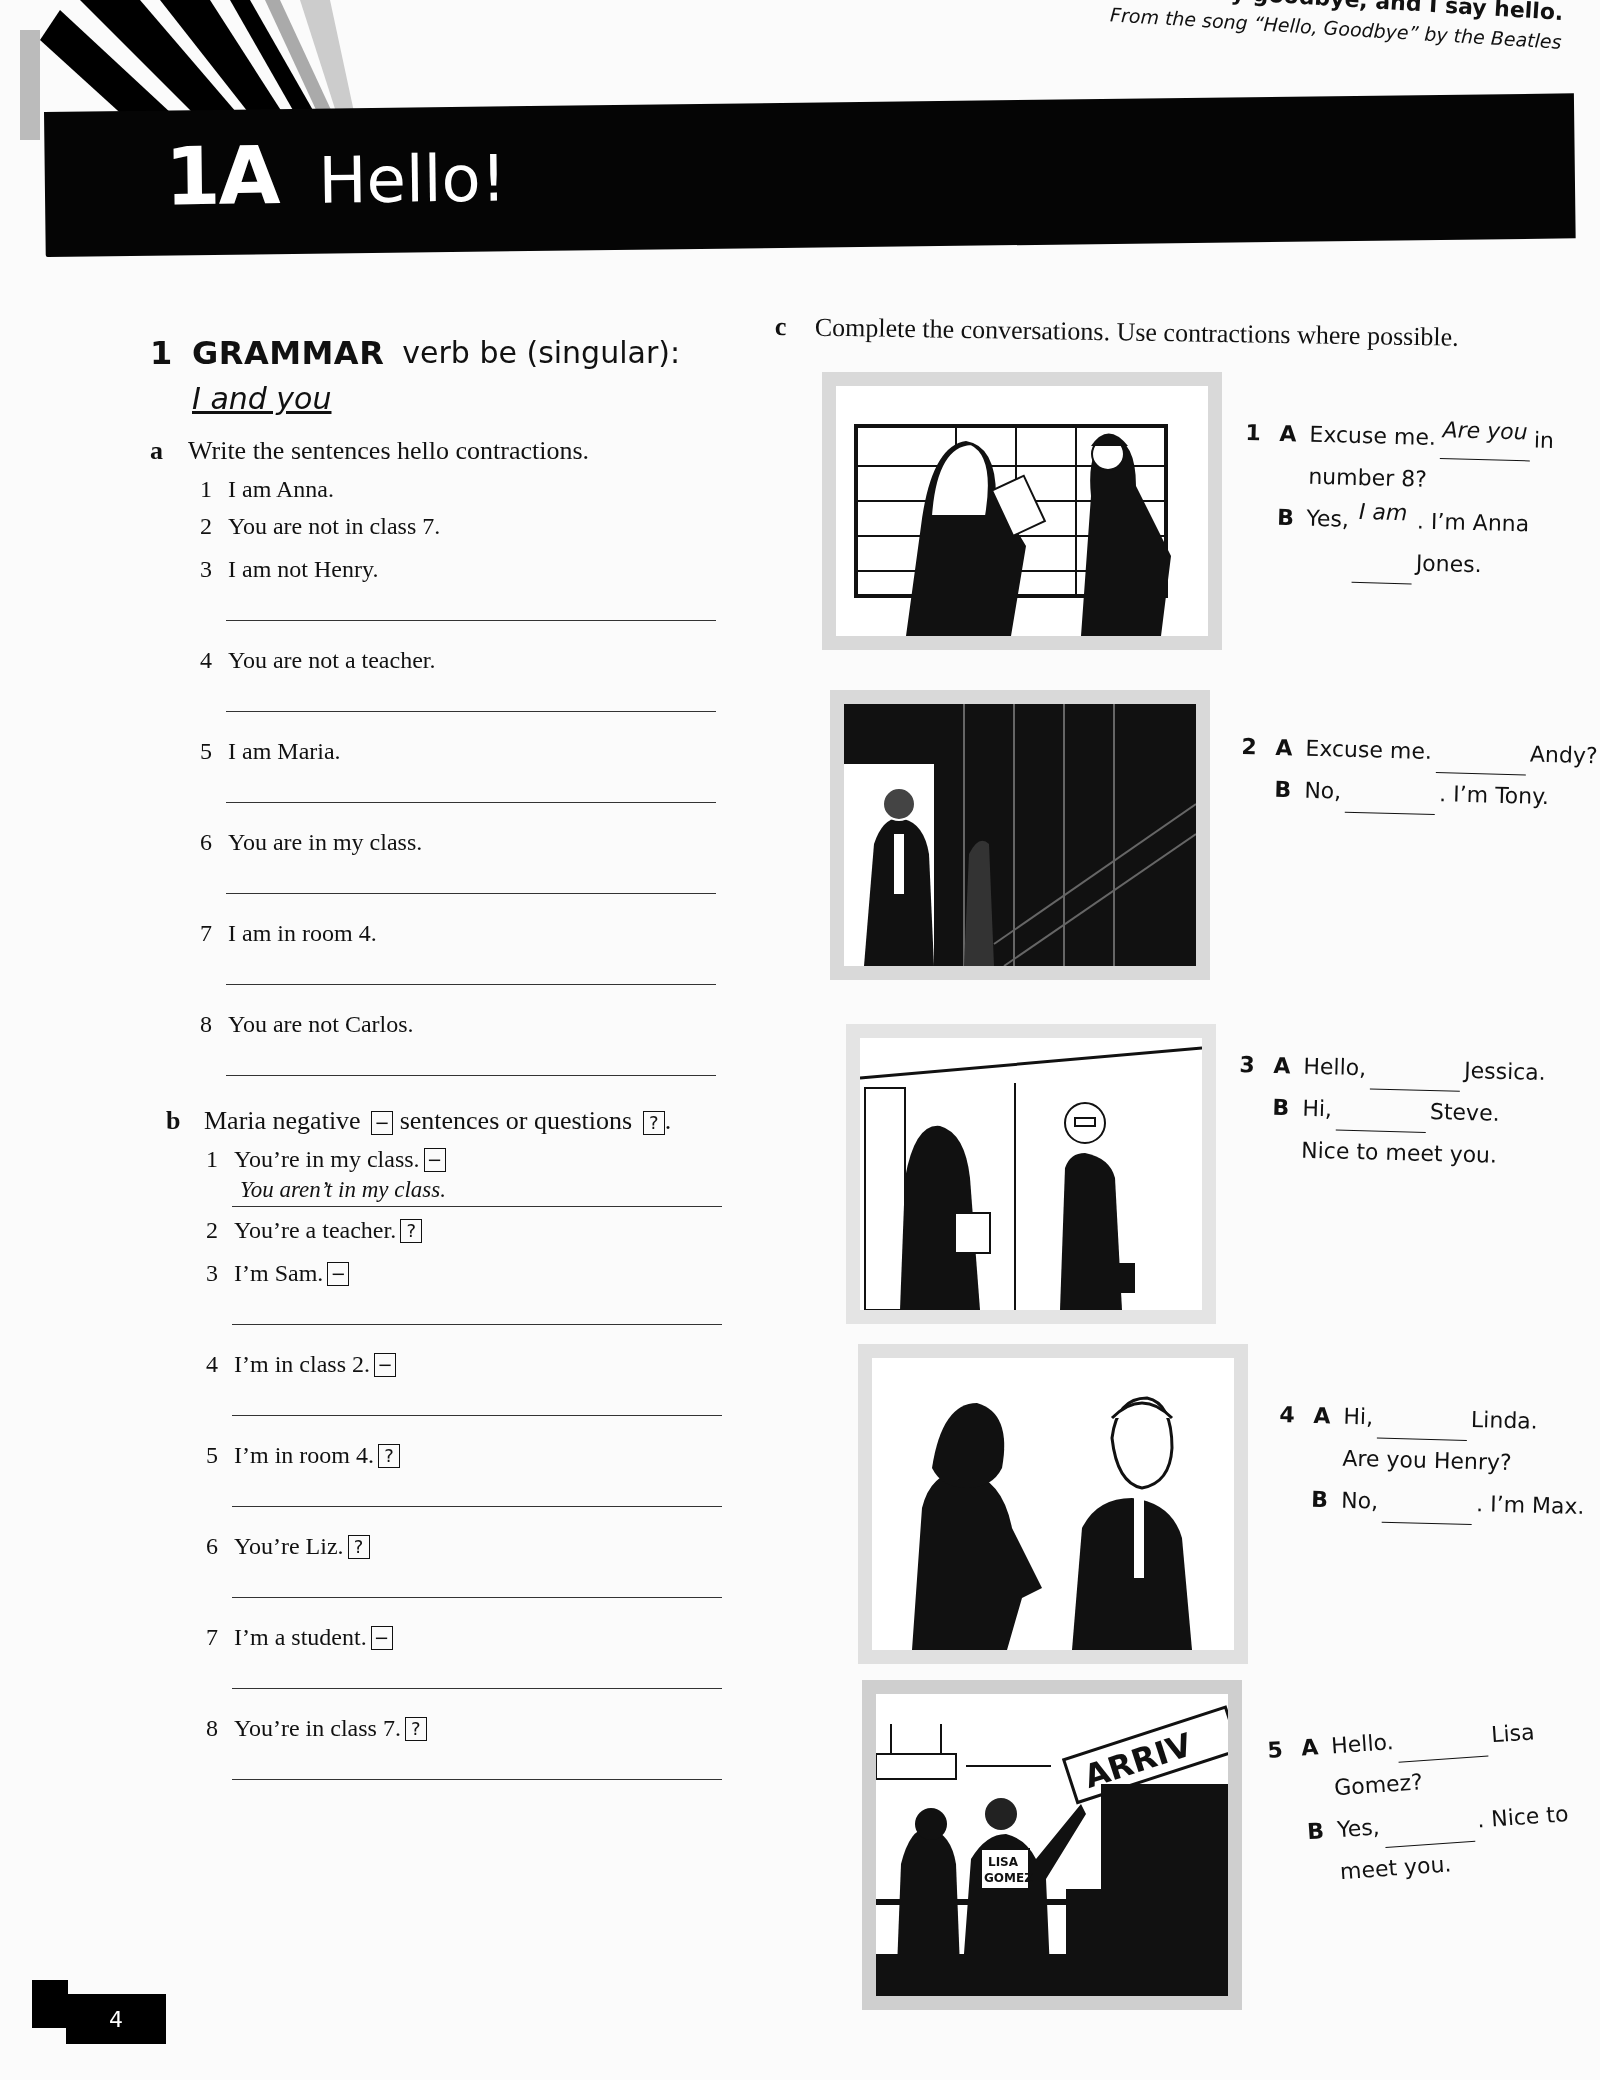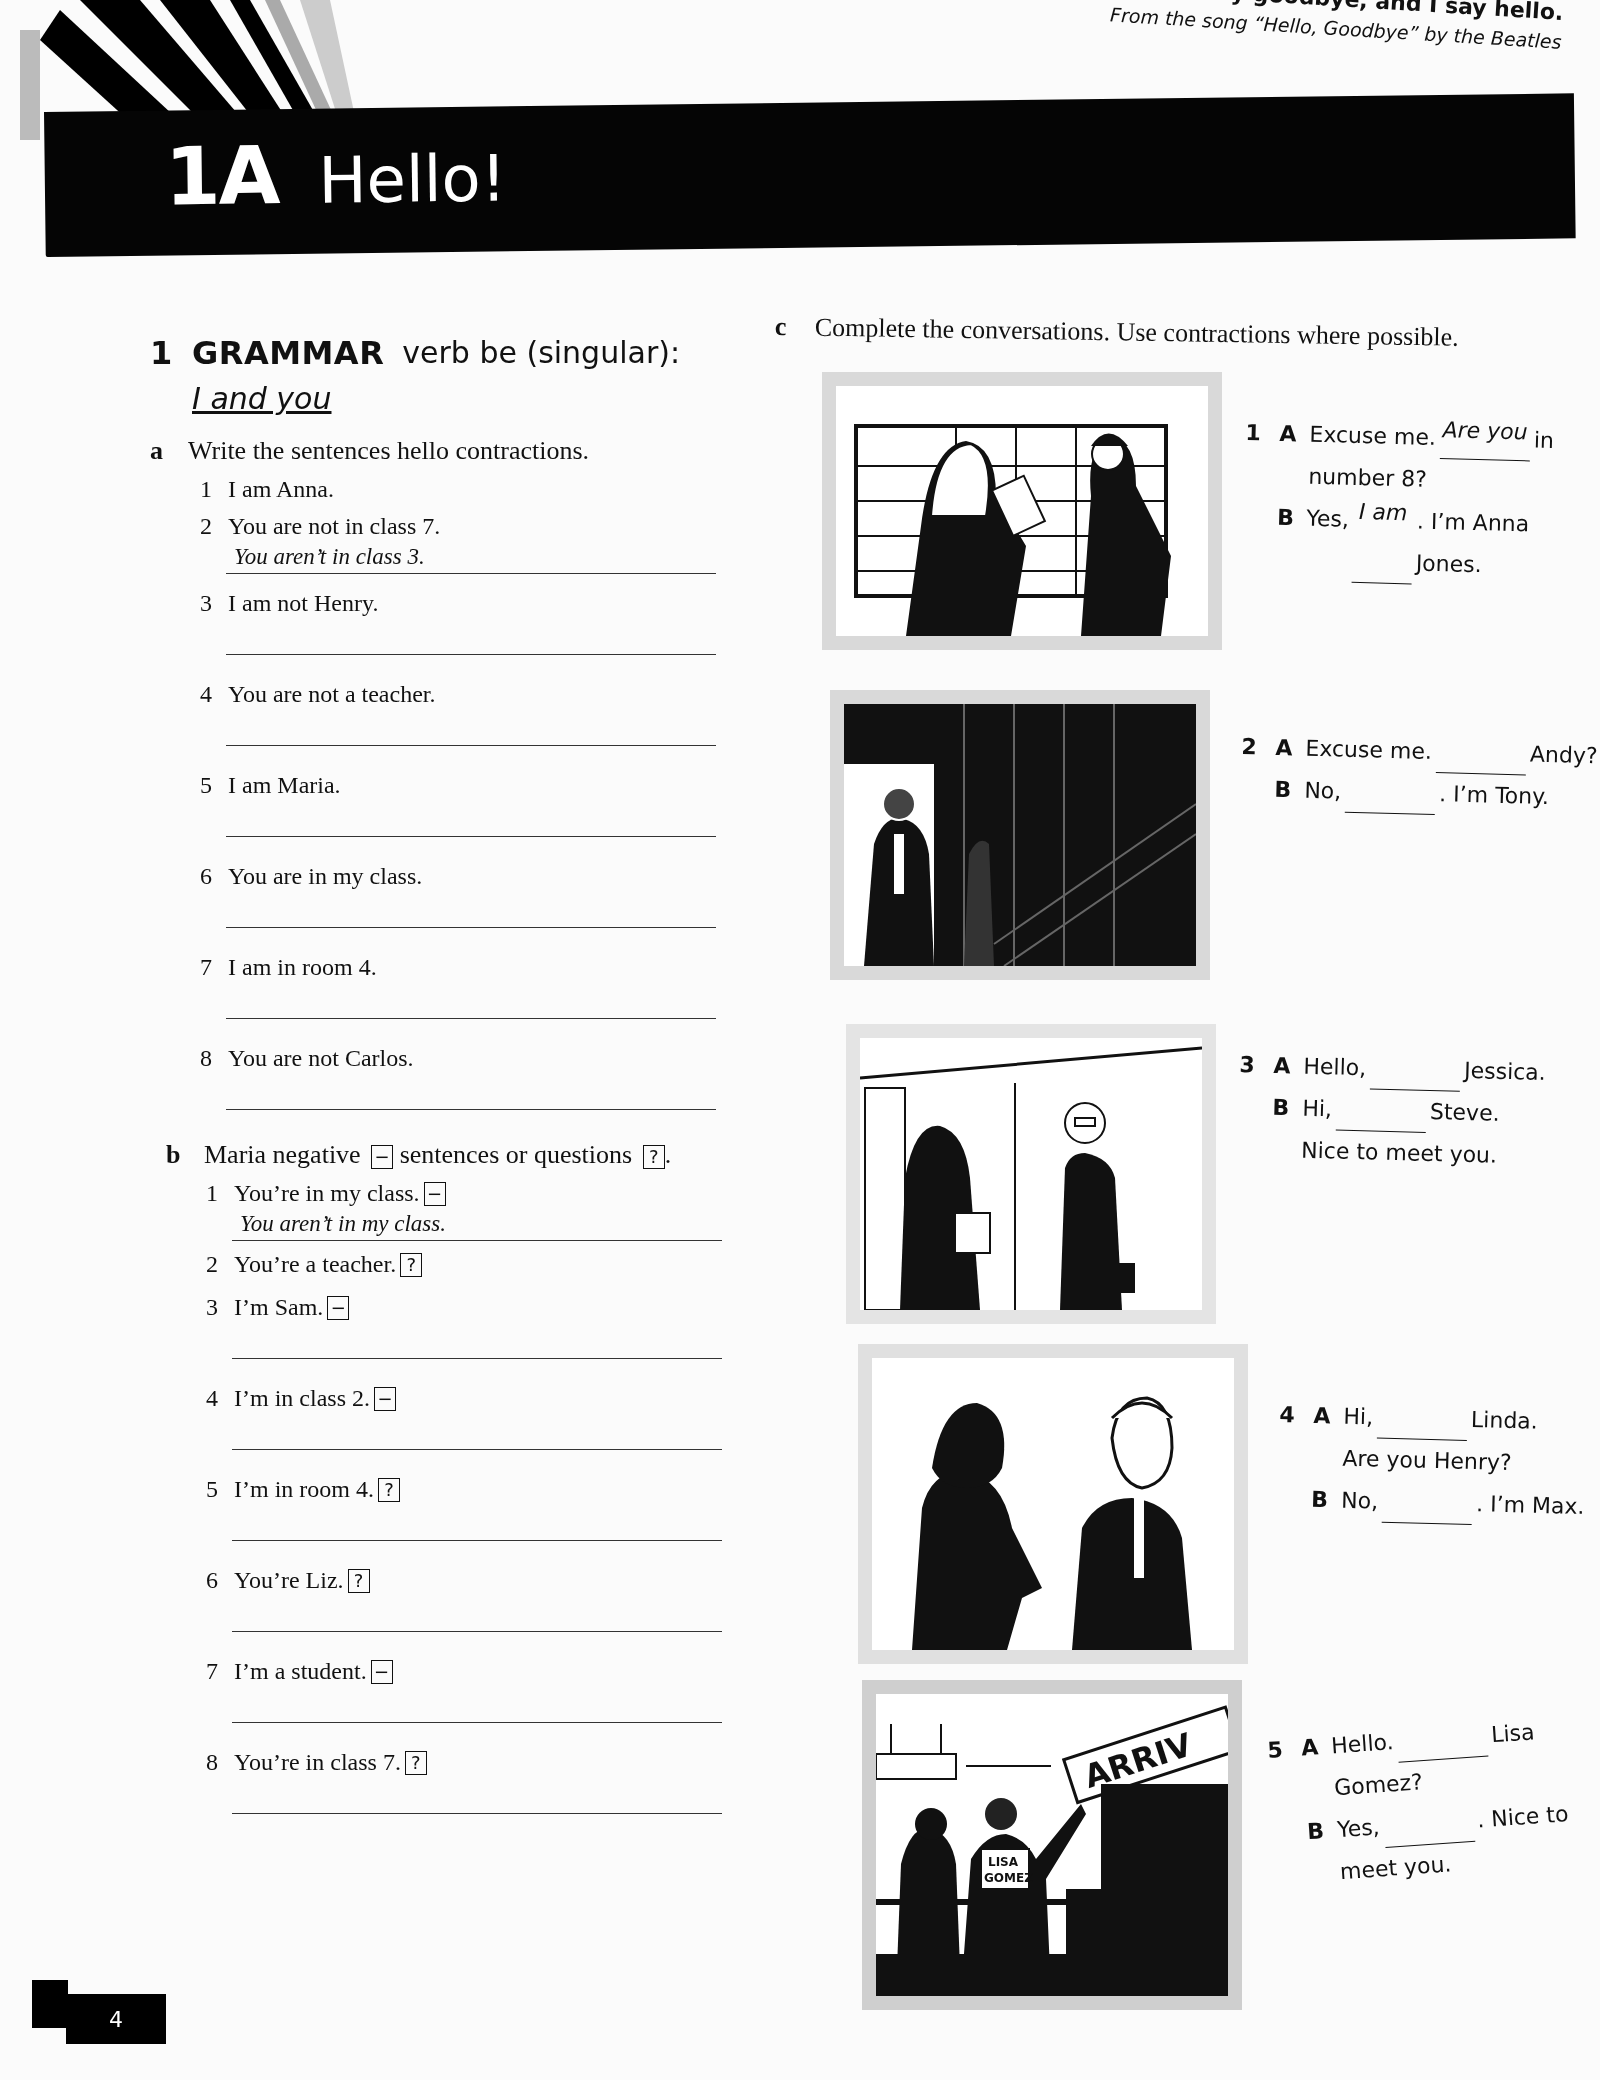--- a/index.html
+++ b/index.html
@@ -97,21 +97,20 @@
       <div class="item-prompt">
           <span class="item-num">1</span>
           <span>I am Anna.</span>
         </div>
     </div>
     <div class="item">
       <div class="item-prompt">
           <span class="item-num">2</span>
           <span>You are not in class 7.</span>
         </div>
-      <div class="answer-line">You aren’t in class 3.</div>
     </div>
     <div class="item" style="margin-top:16px">
       <div class="item-prompt">
           <span class="item-num">3</span>
           <span>I am not Henry.</span>
         </div>
       <div class="answer-line blank"></div>
     </div>
     <div class="item" style="margin-top:26px">
       <div class="item-prompt">

